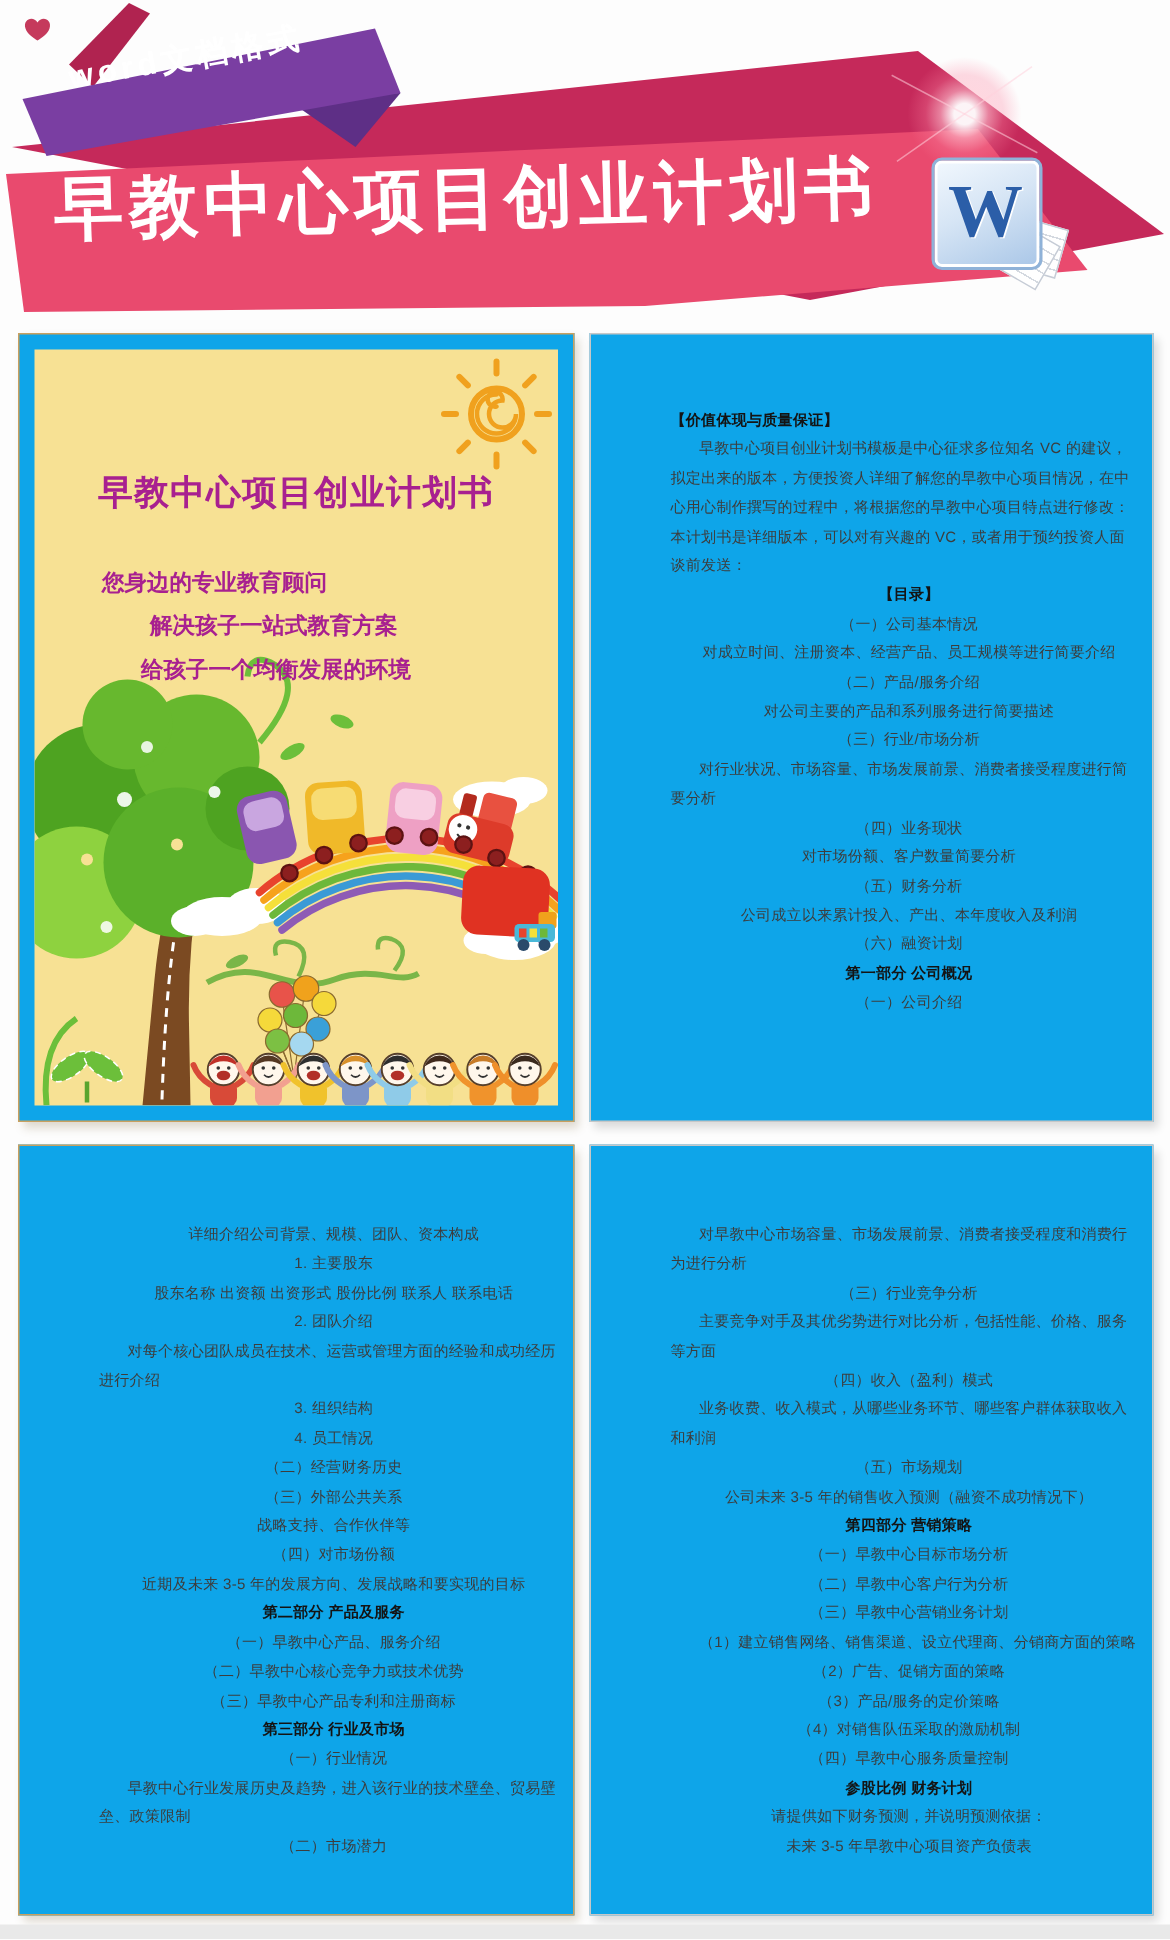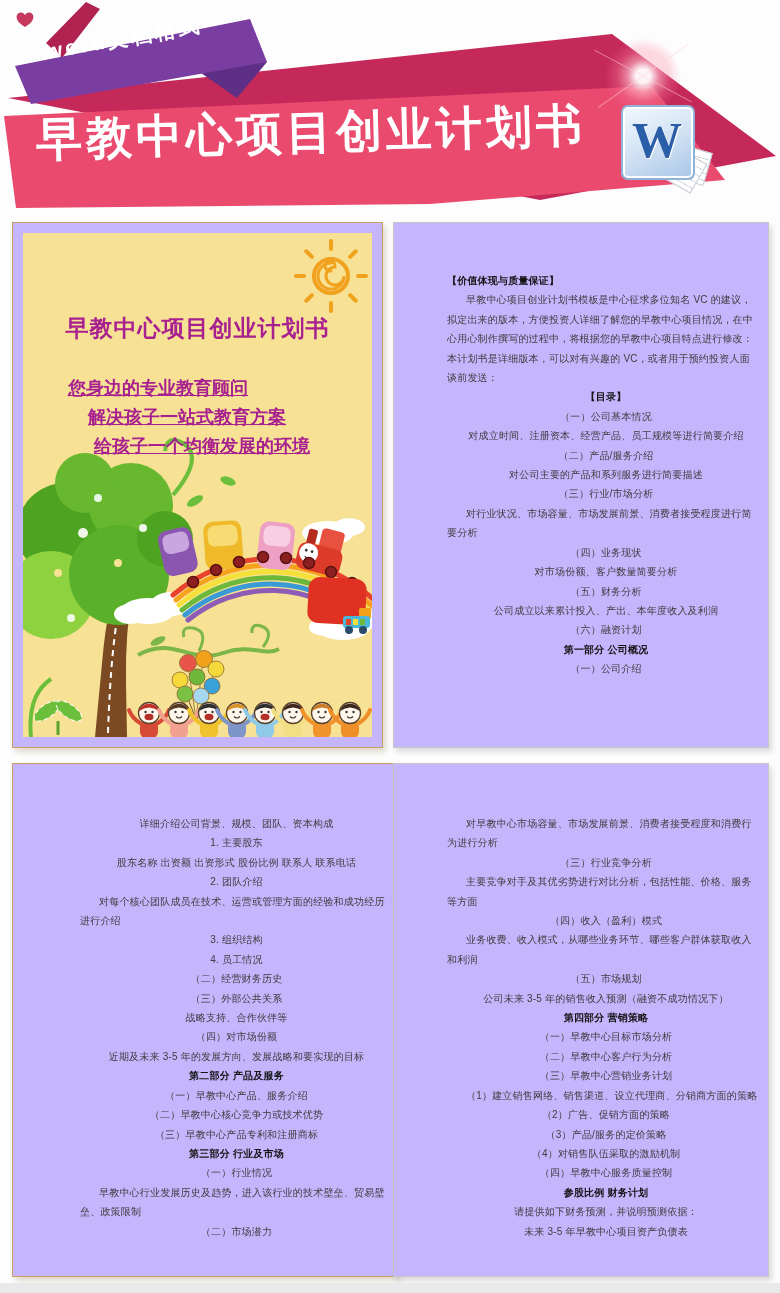--- a/index.html
+++ b/index.html
@@ -25,42 +25,42 @@
   .word-icon .sheet.s1{right:-14px;bottom:0;transform:rotate(16deg);}
   .word-icon .sheet.s2{right:-7px;bottom:-4px;transform:rotate(30deg);}
   .word-icon .frame{position:absolute;inset:0;border:2px solid #8fb2d8;border-radius:7px;
          background:linear-gradient(155deg,#f2f8fe 0%,#d6e5f5 45%,#a9c6e7 100%);
          box-shadow:inset 0 0 0 2px #ffffff;}
   .word-letter{position:absolute;left:50%;top:50%;transform:translate(-52%,-55%);
          font-family:"Liberation Serif","DejaVu Serif",serif;font-size:50px;font-weight:bold;
          color:#2b5ea8;text-shadow:1px 1px 0 #ffffff;}
 
   
-  .page{position:absolute;background:#c4b5fd;}
+  .page{position:absolute;background:#0ea5e9;}
   .page.tan{border:1px solid #c9a05f;box-shadow:3px 4px 6px rgba(110,85,40,.22);}
   .page.gray{border:1px solid #c7c7c7;box-shadow:3px 4px 6px rgba(0,0,0,.14);}
   #page-cover{left:12px;top:222px;width:369px;height:524px;}
   #page-2{left:393px;top:222px;width:374px;height:524px;}
-  #page-3{left:12px;top:763px;width:369px;height:512px;padding-left:14px;}
+  #page-3{left:12px;top:763px;width:369px;height:512px;}
   #page-4{left:393px;top:763px;width:374px;height:512px;}
 
   .doc-body{padding:48px 22px 0 53px;}
   #page-3 .doc-body,#page-4 .doc-body{padding-top:50px;}
   .dline{font-size:10px;line-height:19.4px;color:#3d3d3d;letter-spacing:.2px;white-space:nowrap;}
   .dline.ind{padding-left:19px;text-align:center;}
   .dline.b{color:#141414;font-weight:bold;}
 
   
   .cover-inner{position:absolute;left:10px;top:10px;width:349px;height:504px;background:#f7e194;overflow:hidden;}
   .cover-inner svg{position:absolute;left:0;top:0;}
   .cover-title{position:absolute;left:0;top:80px;width:100%;text-align:center;margin:0;
                font-size:23px;font-weight:bold;color:#a82090;letter-spacing:1px;white-space:nowrap;}
   .slogans{position:absolute;left:45px;top:141px;}
-  .slogan{font-size:18px;font-weight:bold;color:#a82090;line-height:29px;white-space:nowrap;text-decoration:underline;}
-  .slogan:nth-child(2){margin-left:20px;}
+  .slogan{font-size:15px;font-weight:bold;color:#a82090;line-height:29px;white-space:nowrap;}
+  .slogan:nth-child(2){margin-left:32px;}
   .slogan:nth-child(3){margin-left:26px;}
 
   .bottom-strip{position:absolute;left:0;top:1283px;width:780px;height:10px;background:#e9e9e9;}
 </style>
 </head>
 <body>
 
 <div class="canvas">
 
   <div class="banner">

